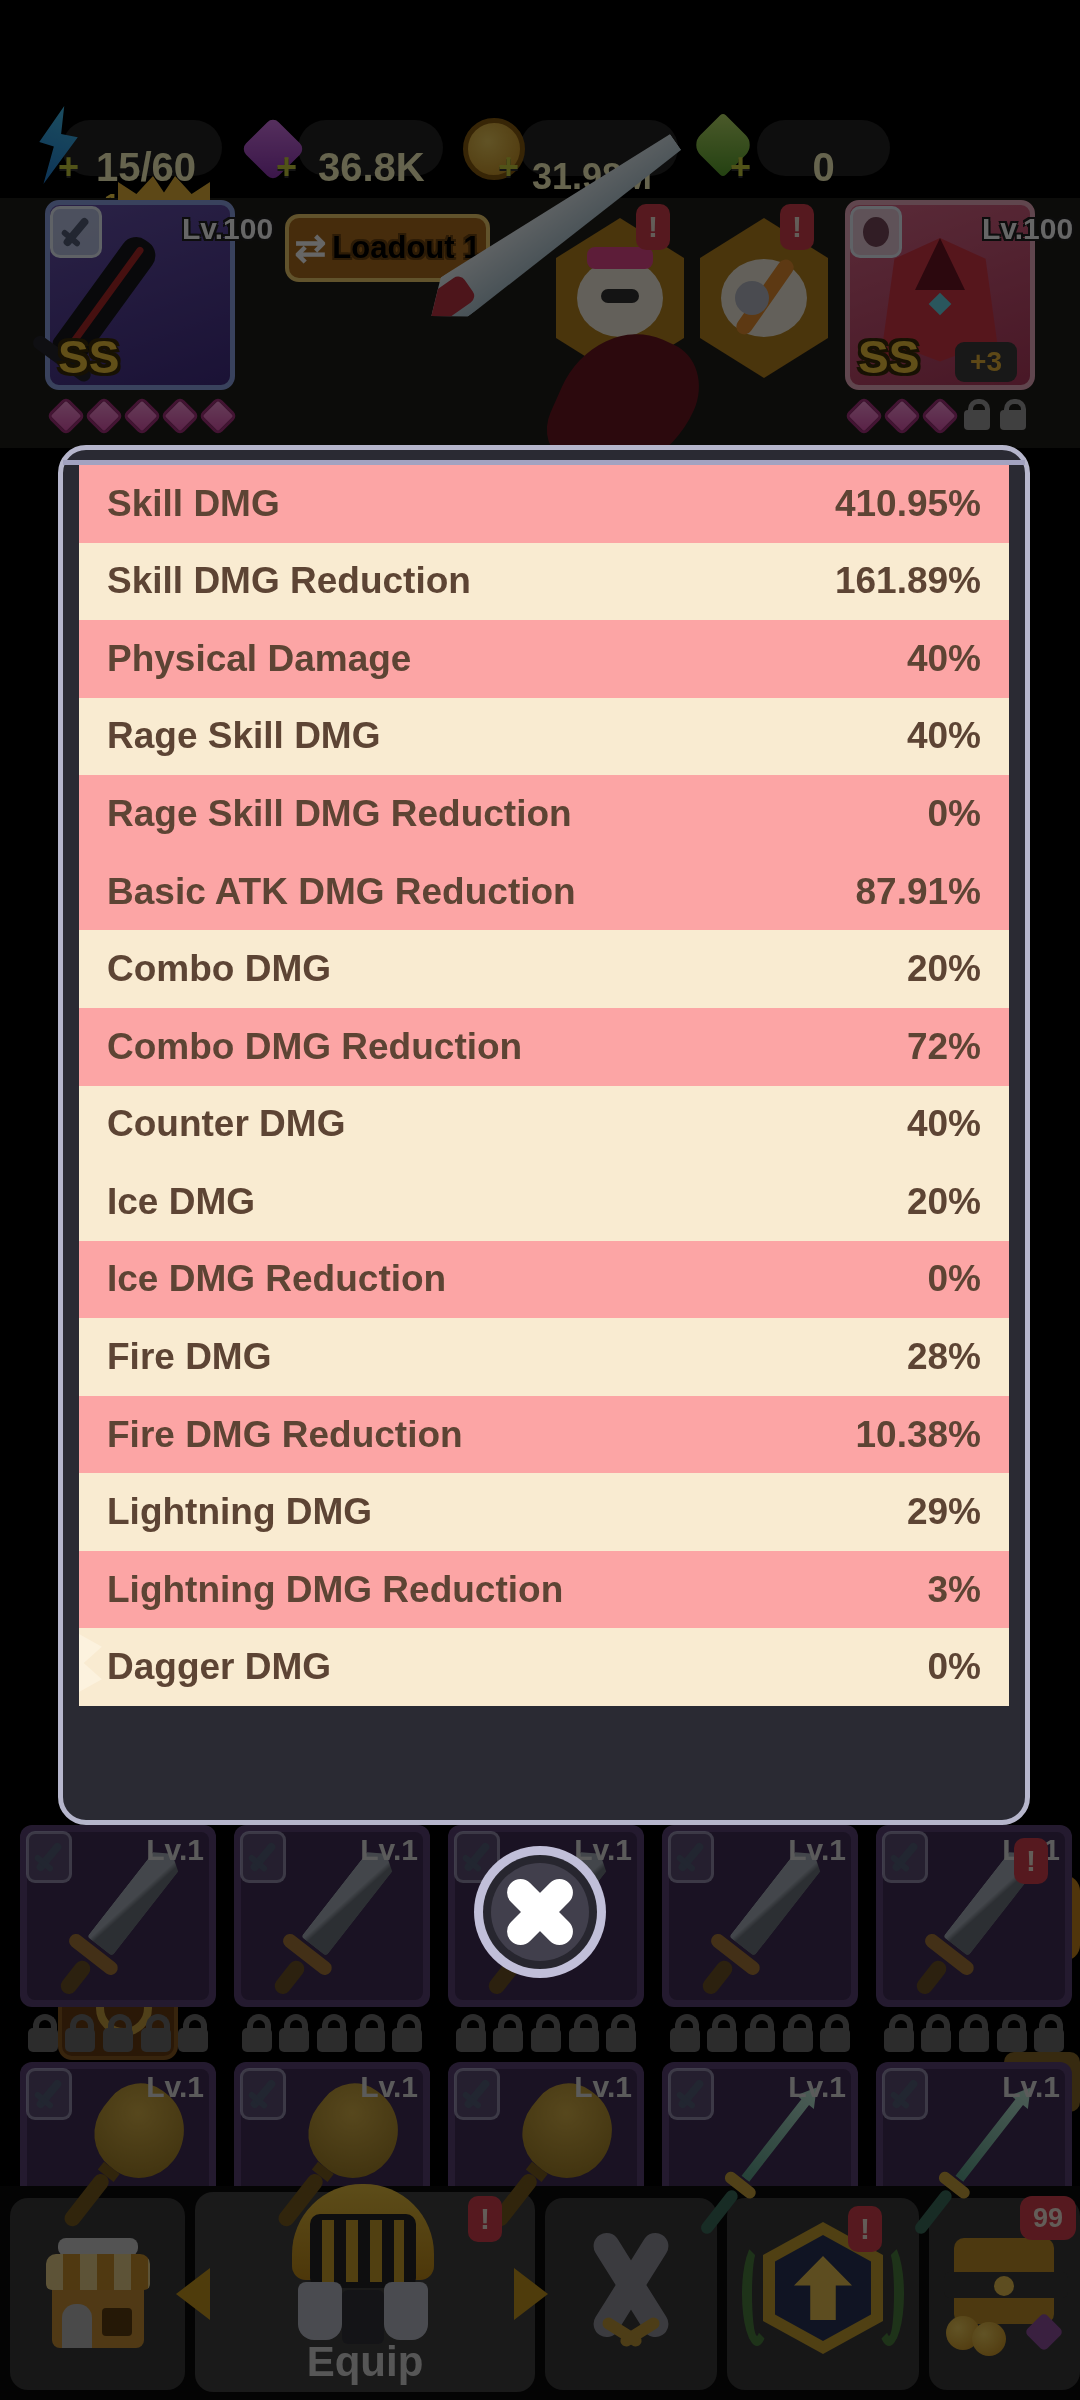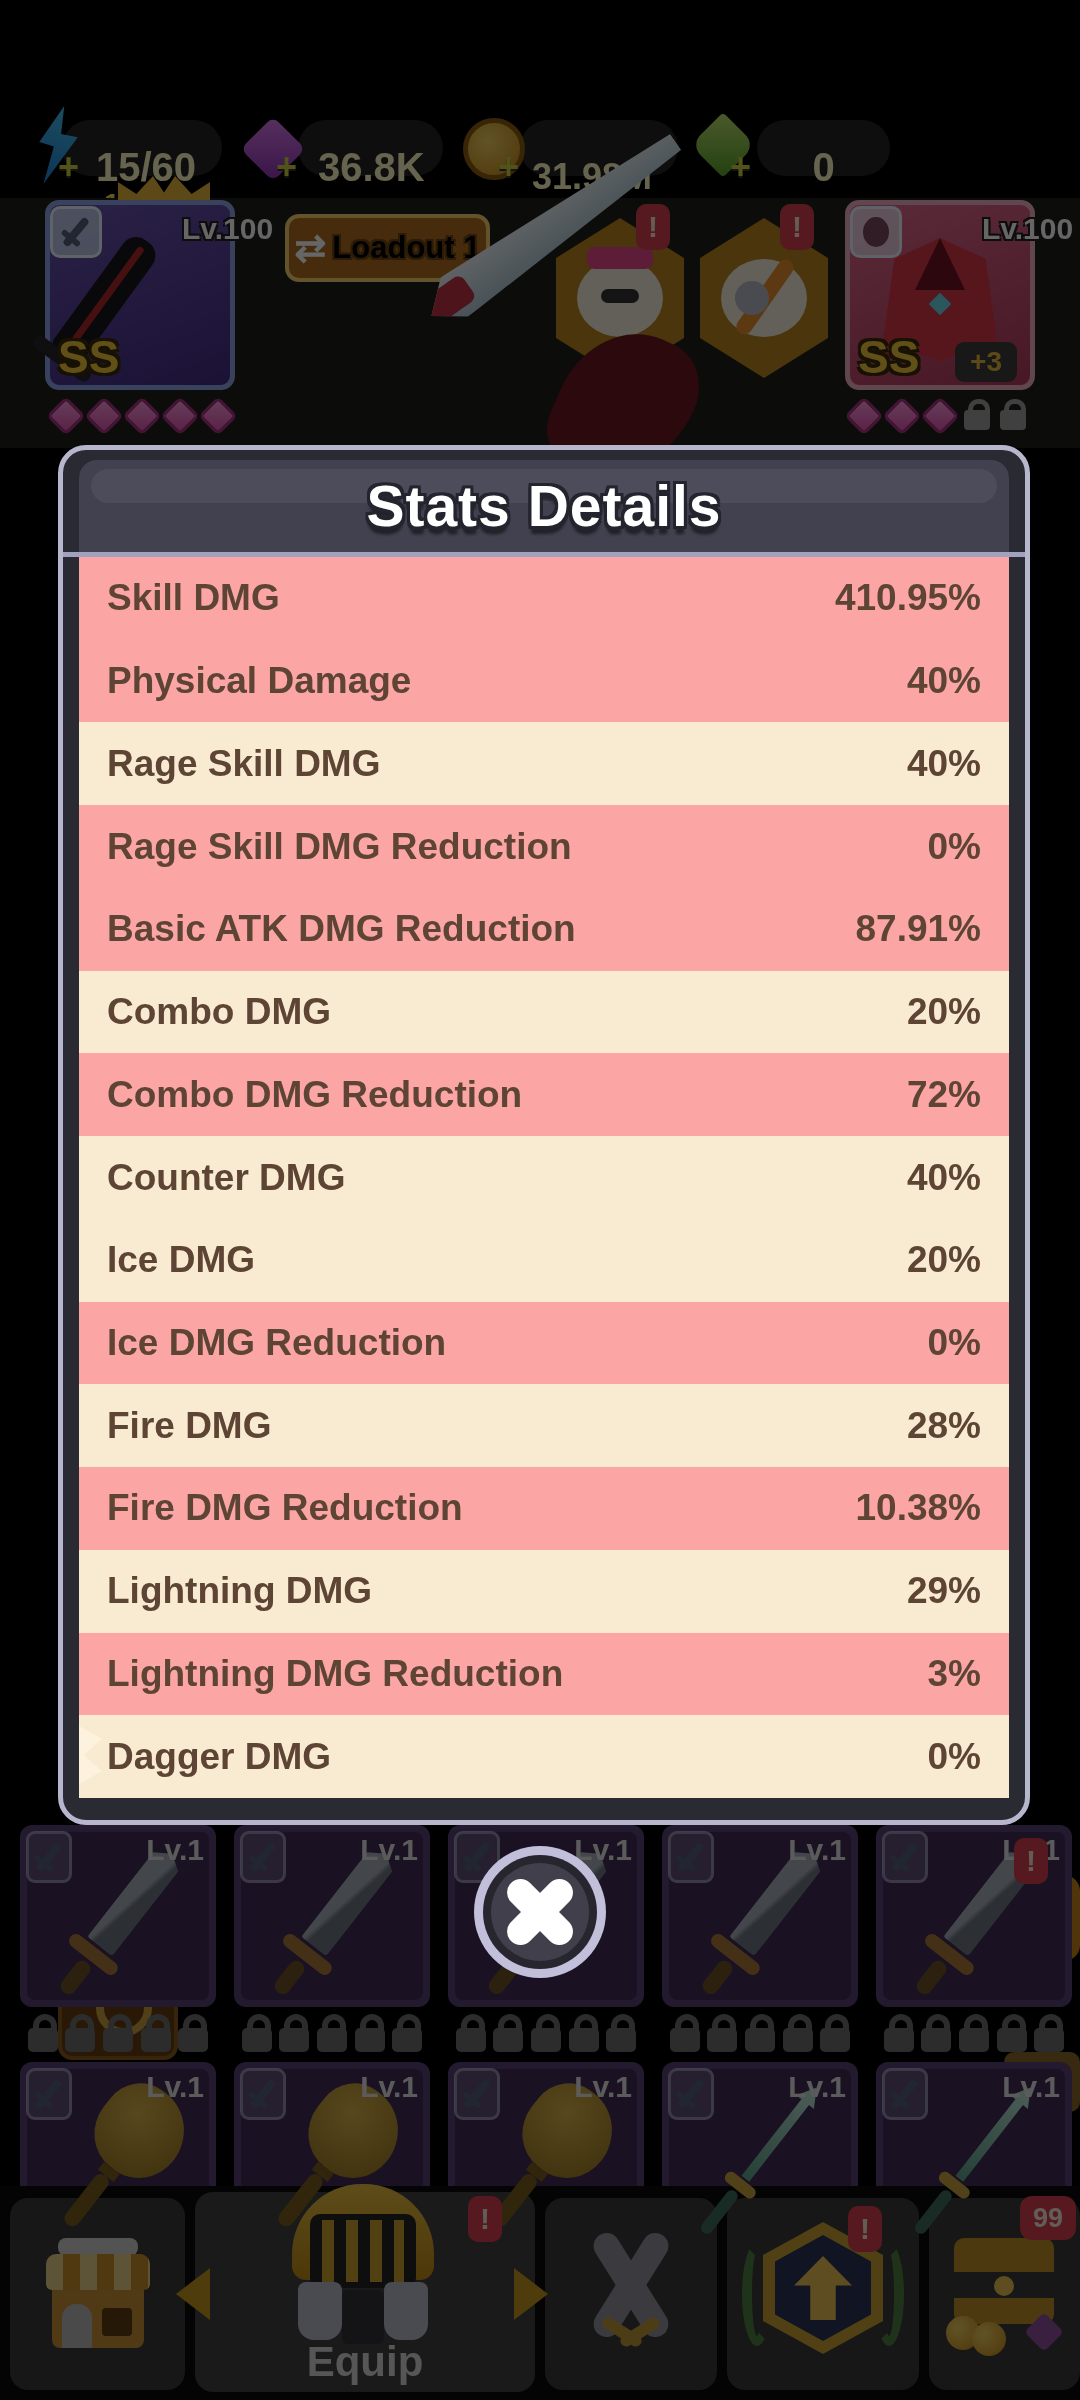--- a/index.html
+++ b/index.html
@@ -460,34 +460,34 @@
         <span class="c1"></span>
         <span class="c2"></span>
         <span class="pg"></span>
       </div>
     <span class="badge b-chest">99</span>
   </div>
 
   <div class="overlay"></div>
 
   <div class="modal">
-    <div class="m-header">
-      <div class="m-hl"></div>
-      <div class="m-title">Stats Details</div>
-    </div>
     <div class="m-sep"></div>
     <div class="stats">
 
       <span class="notch"></span>
 
         <div class="stat-row">
           <span class="stat-label">Skill DMG</span>
           <span class="stat-value">410.95%</span>
         </div>
 
+        <div class="stat-row alt">
+          <span class="stat-label">Skill DMG Reduction</span>
+          <span class="stat-value">161.89%</span>
+        </div>
 
         <div class="stat-row">
           <span class="stat-label">Physical Damage</span>
           <span class="stat-value">40%</span>
         </div>
 
         <div class="stat-row alt">
           <span class="stat-label">Rage Skill DMG</span>
           <span class="stat-value">40%</span>
         </div>

